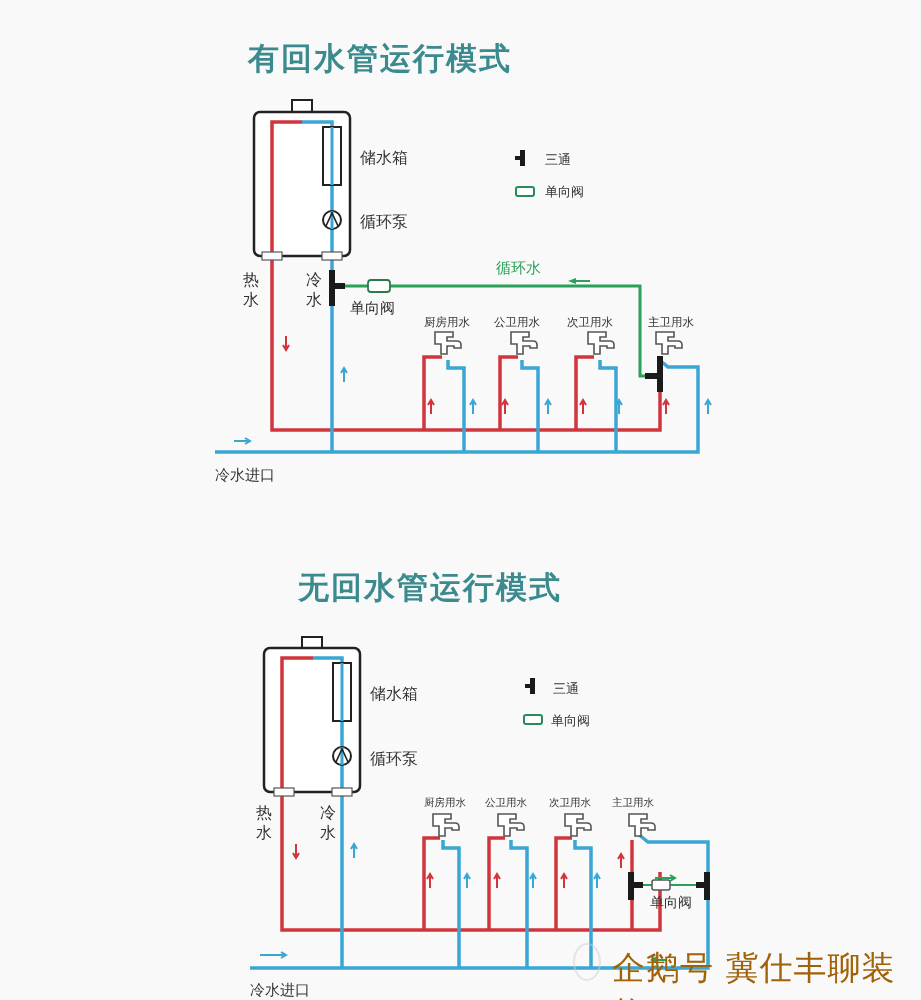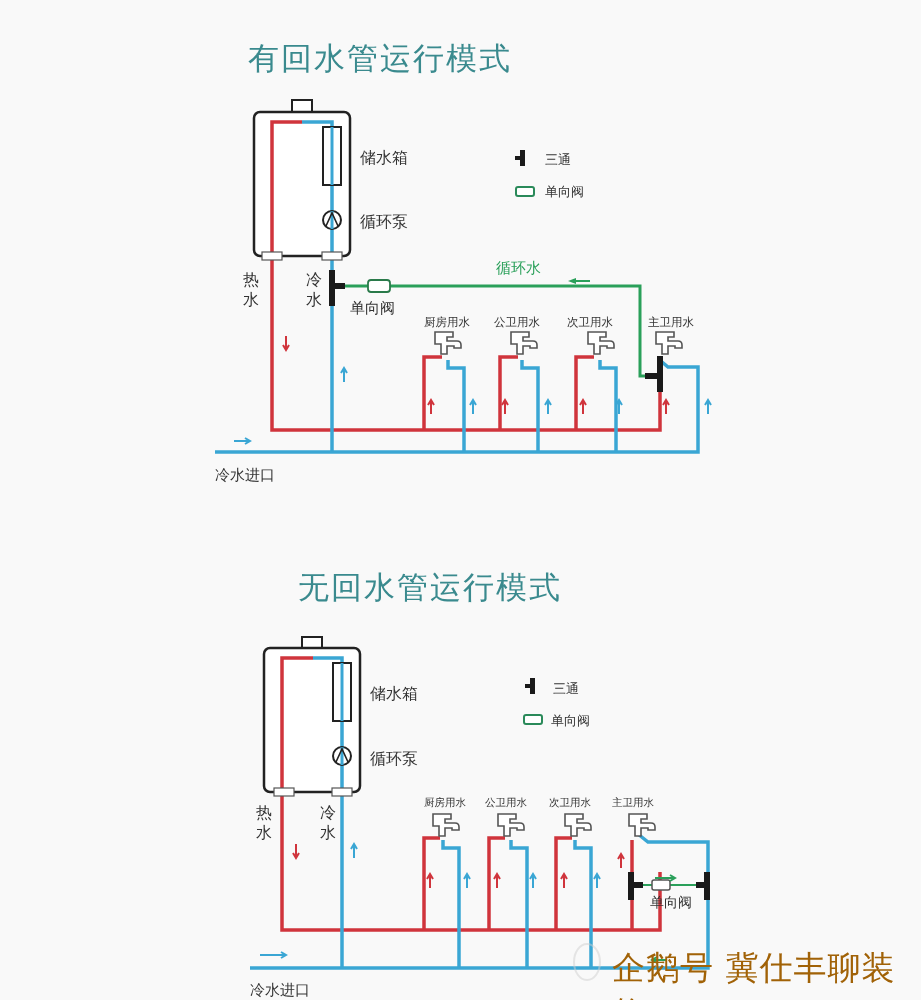--- a/index.html
+++ b/index.html
@@ -1,17 +1,17 @@
 <!DOCTYPE html>
 <html><head>
 <meta charset="utf-8">
 <style>
   html,body{margin:0;padding:0;background:#f9f9f9;}
   body{width:921px;height:1000px;position:relative;overflow:hidden;font-family:"DejaVu Sans",sans-serif;}
-  .title{position:absolute;font-weight:normal;color:#3a8a8e;font-size:31px;letter-spacing:2px;}
+  .title{position:absolute;font-weight:bold;color:#3a8a8e;font-size:31px;letter-spacing:2px;}
   svg{position:absolute;left:0;top:0;}
   .lbl{font-family:"DejaVu Sans",sans-serif;fill:#333;}
   .watermark{position:absolute;left:612px;top:946px;font-size:33px;color:#a16207;letter-spacing:1px;}
 </style>
 </head>
 <body>
 
 <div class="title" style="left:248px;top:38px;">有回水管运行模式</div>
 <div class="title" style="left:258px;top:567px;margin-left:40px;">无回水管运行模式</div>
 

